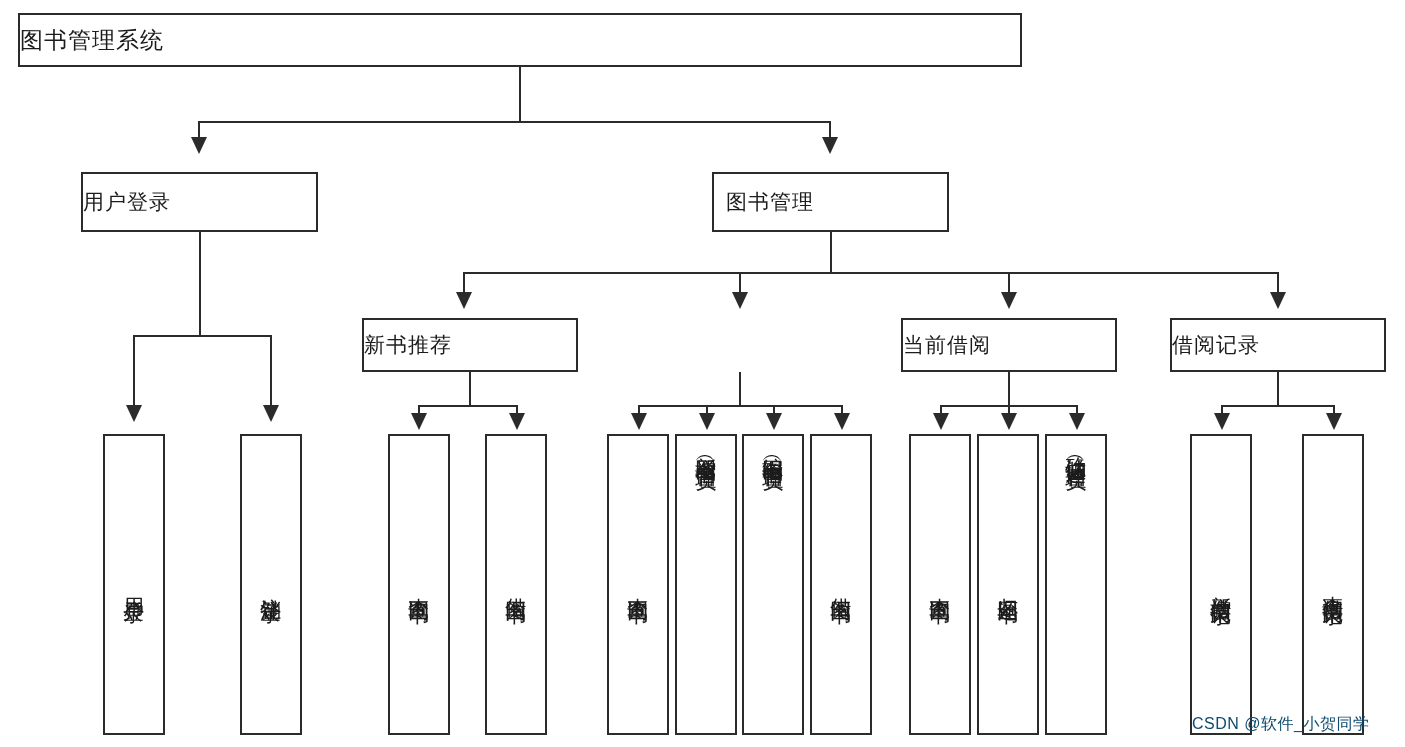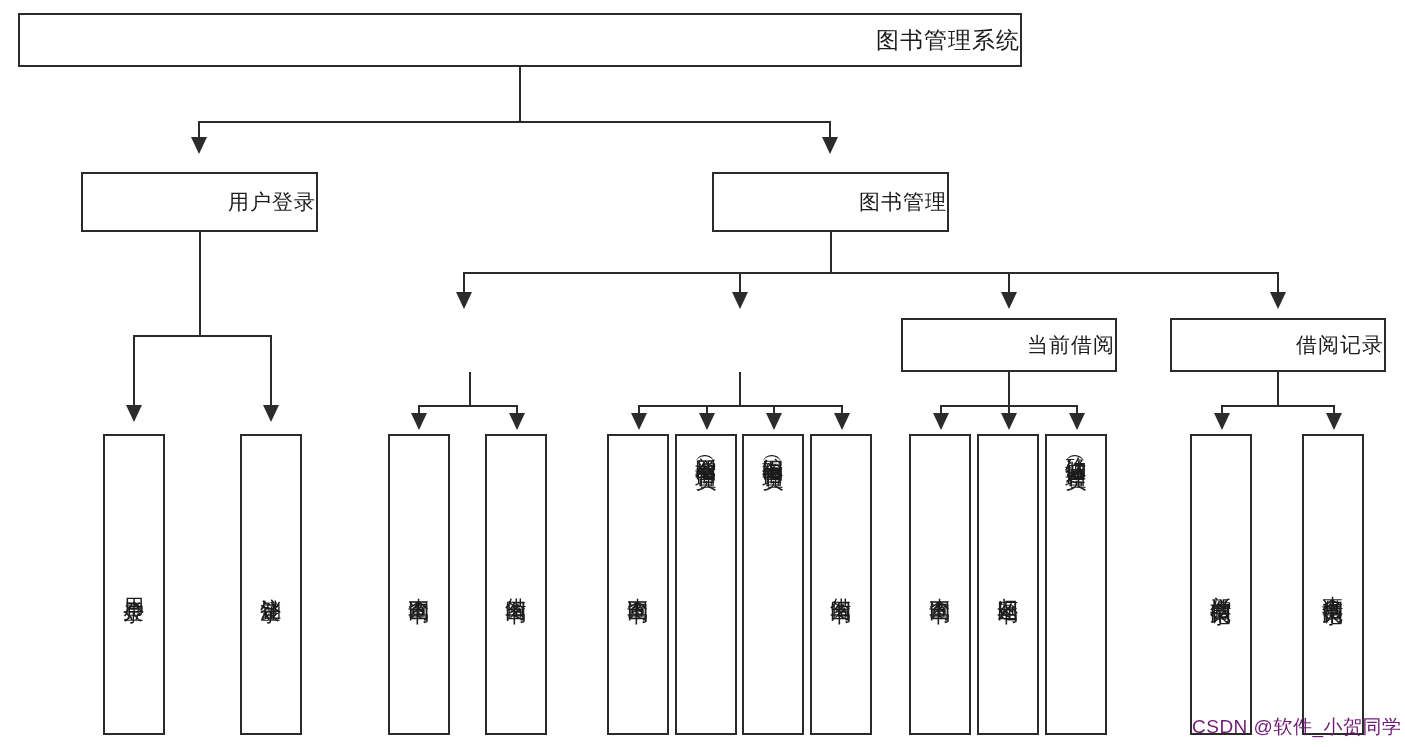--- a/index.html
+++ b/index.html
@@ -15,21 +15,21 @@
     overflow:hidden;
   }
   
   .node{
     position:absolute;
     box-sizing:border-box;
     background:#ffffff;
     border:2px solid #2b2b2b;
     display:flex;
     align-items:center;
-    justify-content:flex-end;
+    justify-content:flex-start;
     text-align:center;
   }
   .node .label{
     font-size:22px;
     line-height:1.15;
     letter-spacing:1px;
     color:#1c1c1c;
     white-space:nowrap;
   }
   
@@ -74,22 +74,22 @@
   .arrow{
     position:absolute;
     width:0;height:0;
     border-left:8px solid transparent;
     border-right:8px solid transparent;
     border-top:17px solid #2b2b2b;
   }
   
   .watermark{
     position:absolute;
-    font-size:19px;
-    color:#701a75;
+    font-size:16px;
+    color:#0c4a6e;
     letter-spacing:0.5px;
     white-space:nowrap;
     user-select:none;
   }
 </style>
 </head>
 <body>
 
 <div id="canvas">
 
@@ -103,21 +103,21 @@
 
   <div class="vline" style="left:198px;top:121px;height:18px;"></div>
   <div class="arrow" style="left:191px;top:137px;"></div>
   <div class="vline" style="left:829px;top:121px;height:18px;"></div>
   <div class="arrow" style="left:822px;top:137px;"></div>
 
   <div class="node level2" style="left:81px;top:172px;width:237px;height:60px;">
     <span class="label">用户登录</span>
   </div>
 
-  <div class="node level2" style="left:712px;top:172px;width:237px;height:60px;">
+  <div class="node level2" style="left:712px;top:172px;width:237px;height:60px;padding-left:12px;">
     <span class="label">图书管理</span>
   </div>
 
   <div class="vline" style="left:199px;top:232px;height:104px;"></div>
   <div class="hline" style="left:133px;top:335px;width:138px;"></div>
   <div class="vline" style="left:133px;top:335px;height:72px;"></div>
   <div class="arrow" style="left:126px;top:405px;"></div>
   <div class="vline" style="left:270px;top:335px;height:72px;"></div>
   <div class="arrow" style="left:263px;top:405px;"></div>
 
@@ -125,20 +125,23 @@
   <div class="hline" style="left:463px;top:272px;width:815px;"></div>
   <div class="vline" style="left:463px;top:272px;height:22px;"></div>
   <div class="arrow" style="left:456px;top:292px;"></div>
   <div class="vline" style="left:739px;top:272px;height:22px;"></div>
   <div class="arrow" style="left:732px;top:292px;"></div>
   <div class="vline" style="left:1008px;top:272px;height:22px;"></div>
   <div class="arrow" style="left:1001px;top:292px;"></div>
   <div class="vline" style="left:1277px;top:272px;height:22px;"></div>
   <div class="arrow" style="left:1270px;top:292px;"></div>
 
+  <div class="node level2" style="left:362px;top:318px;width:216px;height:54px;">
+    <span class="label">新书推荐</span>
+  </div>
   <div class="node level2" style="left:1170px;top:318px;width:216px;height:54px;">
     <span class="label">借阅记录</span>
   </div>
   <div class="node level2" style="left:901px;top:318px;width:216px;height:54px;">
     <span class="label">当前借阅</span>
   </div>
 
   <div class="vline" style="left:469px;top:372px;height:34px;"></div>
   <div class="hline" style="left:418px;top:405px;width:100px;"></div>
   <div class="vline" style="left:418px;top:405px;height:10px;"></div>

